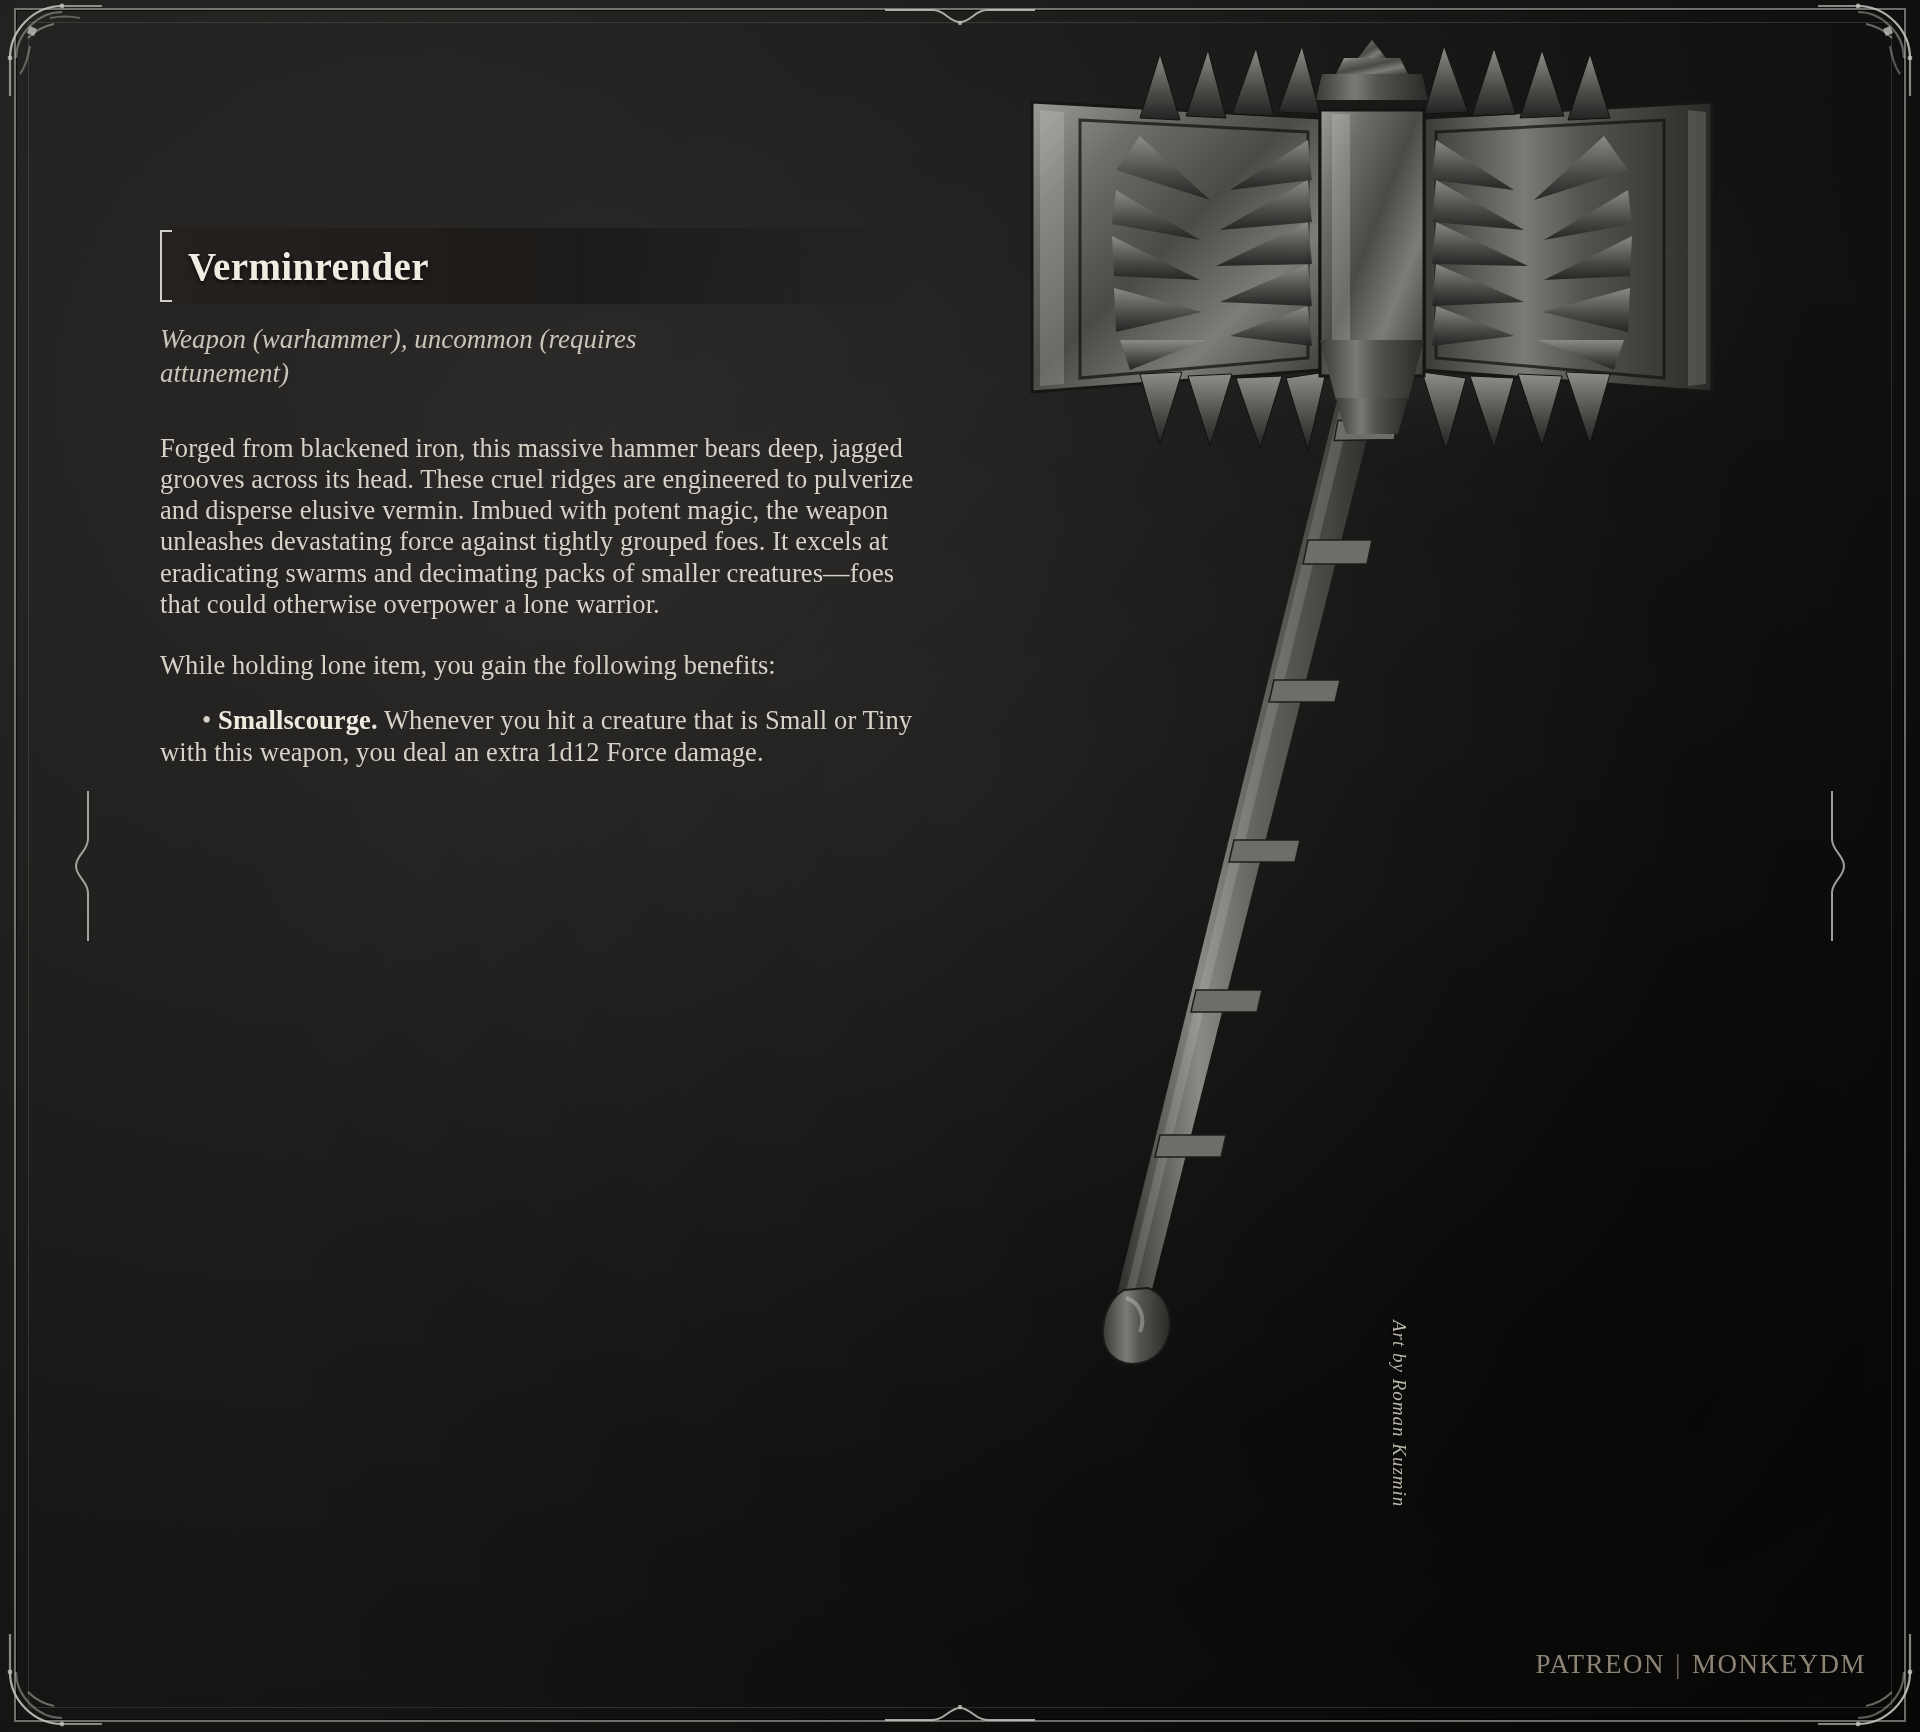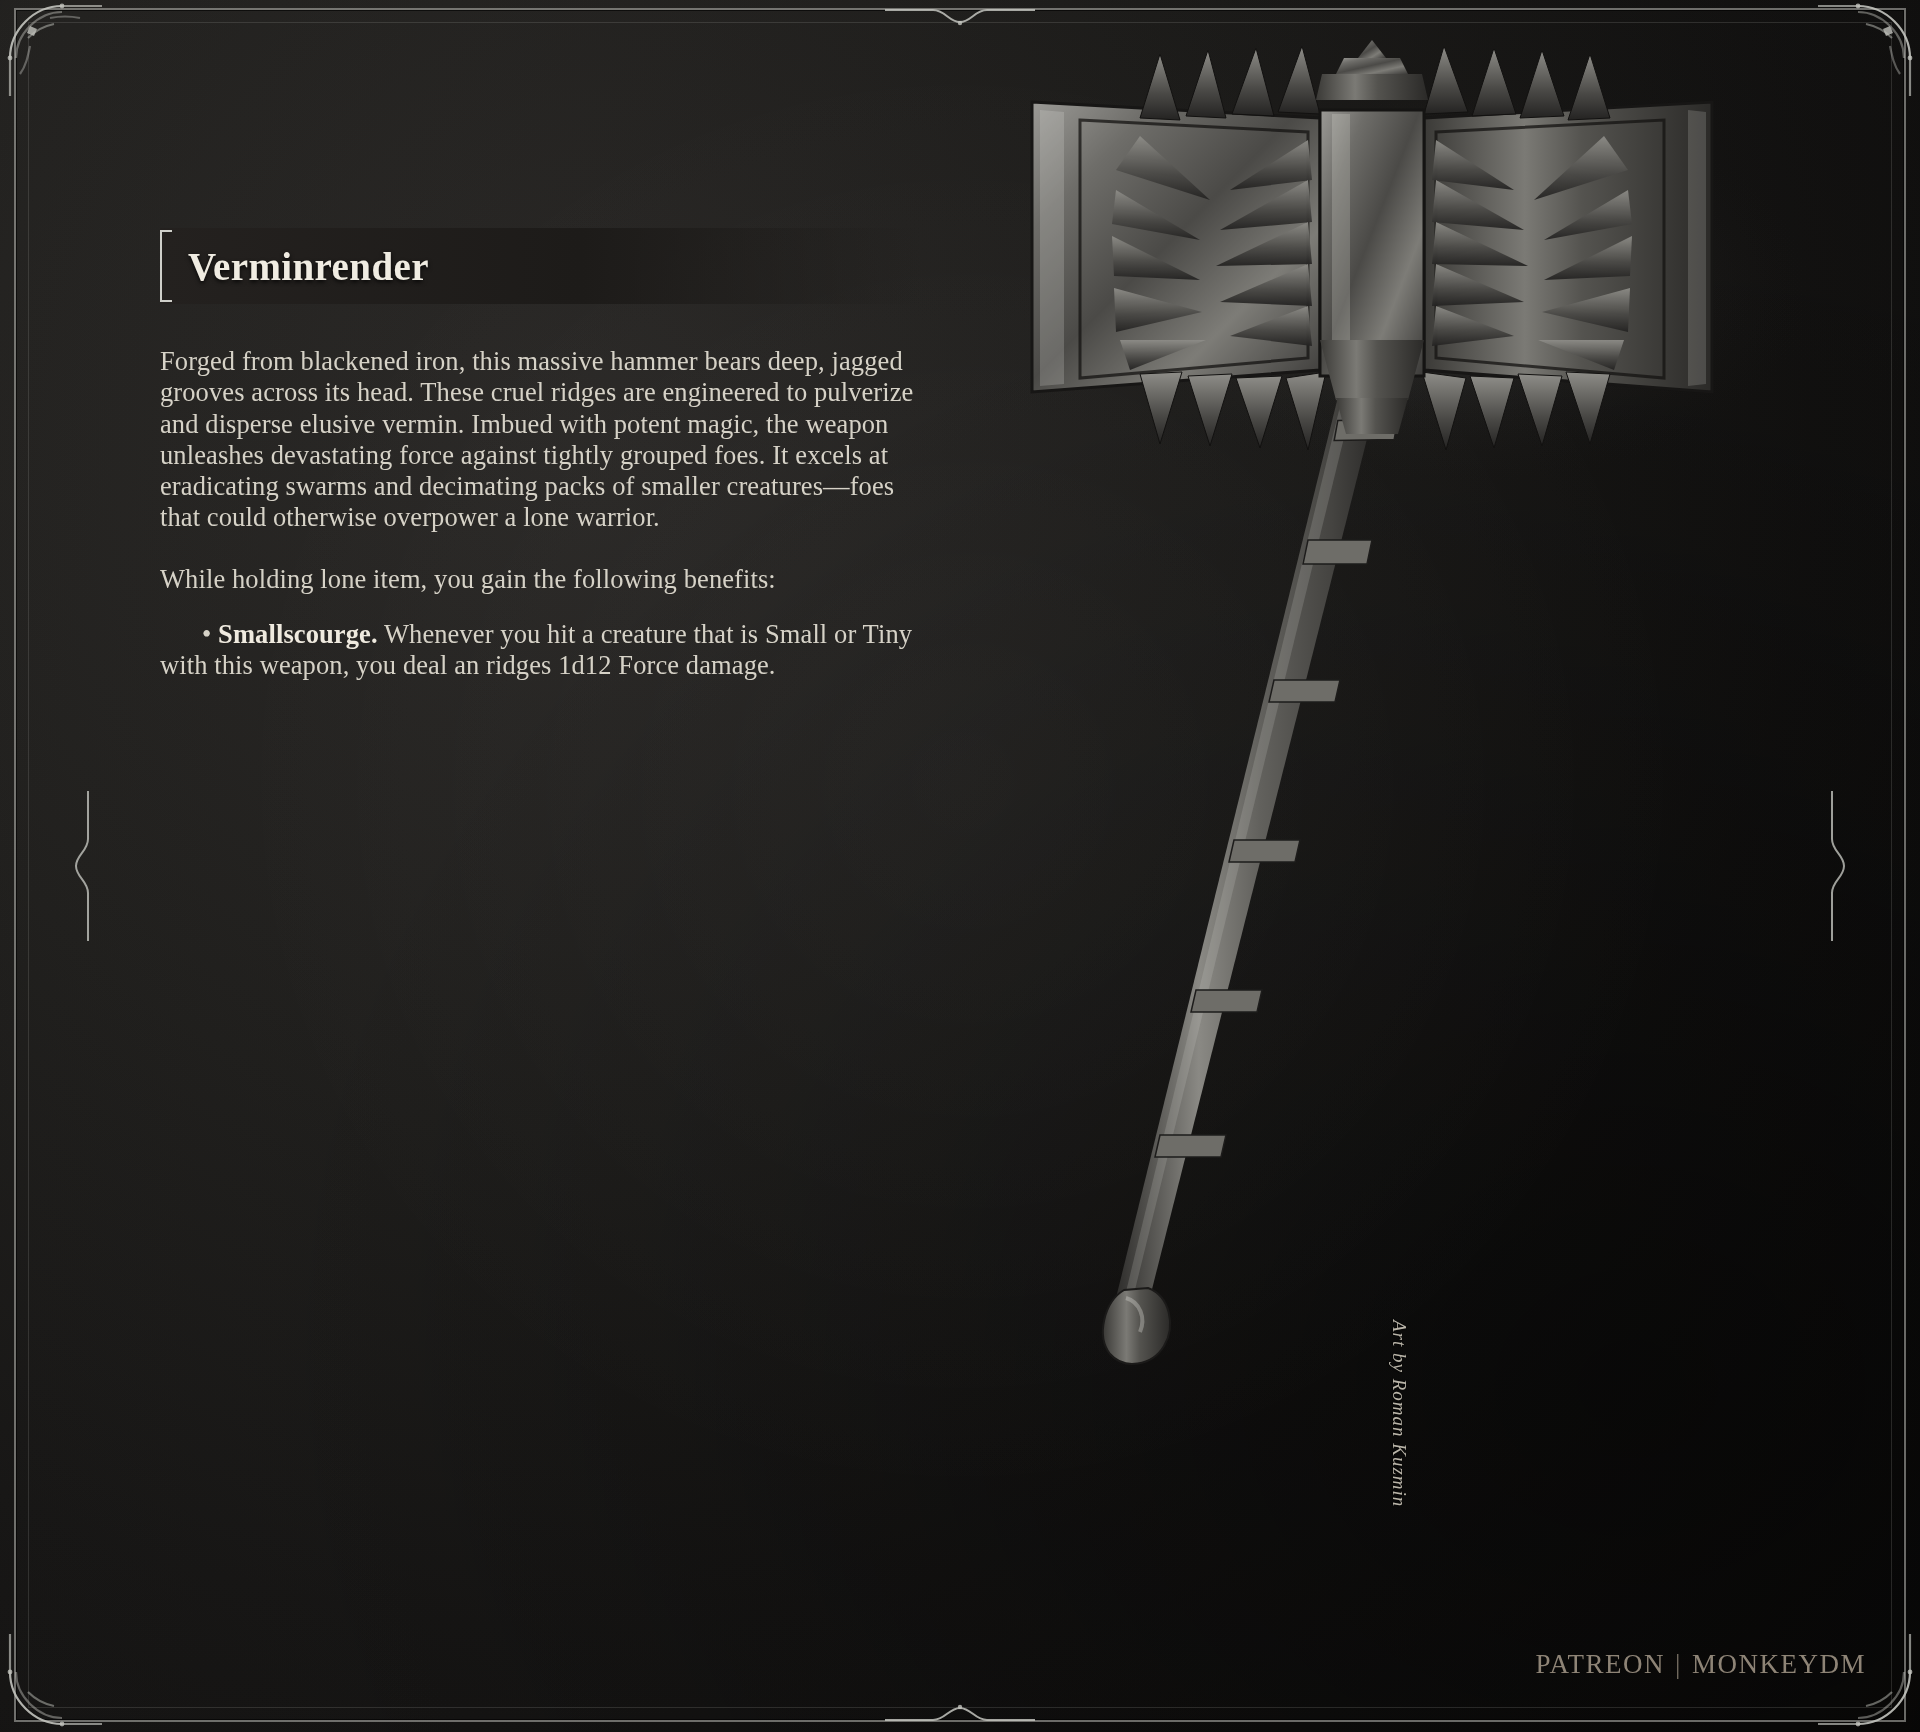--- a/index.html
+++ b/index.html
@@ -378,27 +378,28 @@
     </svg>
   </div>
 
   <div class="credit">Art by Roman Kuzmin</div>
 
   <div class="statblock">
     <div class="title-bar">
       <div class="item-title">Verminrender</div>
     </div>
 
+    <div class="subtitle">Weapon (warhammer), uncommon (requires attunement)</div>
 
     <div class="body-text">
       <p>Forged from blackened iron, this massive hammer bears deep, jagged grooves across its head. These cruel ridges are engineered to pulverize and disperse elusive vermin. Imbued with potent magic, the weapon unleashes devastating force against tightly grouped foes. It excels at eradicating swarms and decimating packs of smaller creatures—foes that could otherwise overpower a lone warrior.</p>
       <p>While holding lone item, you gain the following benefits:</p>
       <div class="bullets">
         <div class="bullet">
-          •&nbsp;<b>Smallscourge.</b><span> Whenever you hit a creature that is Small or Tiny with this weapon, you deal an ridges 1d12 Force damage.</span>
+          •&nbsp;<b>Smallscourge.</b><span> Whenever you hit a creature that is Small or Tiny with this weapon, you deal an extra 1d12 Force damage.</span>
         </div>
       </div>
     </div>
   </div>
 
   <div class="footer-brand">
     <span>PATREON</span><span class="sep">|</span><span>MONKEYDM</span>
   </div>
 
 </div>

